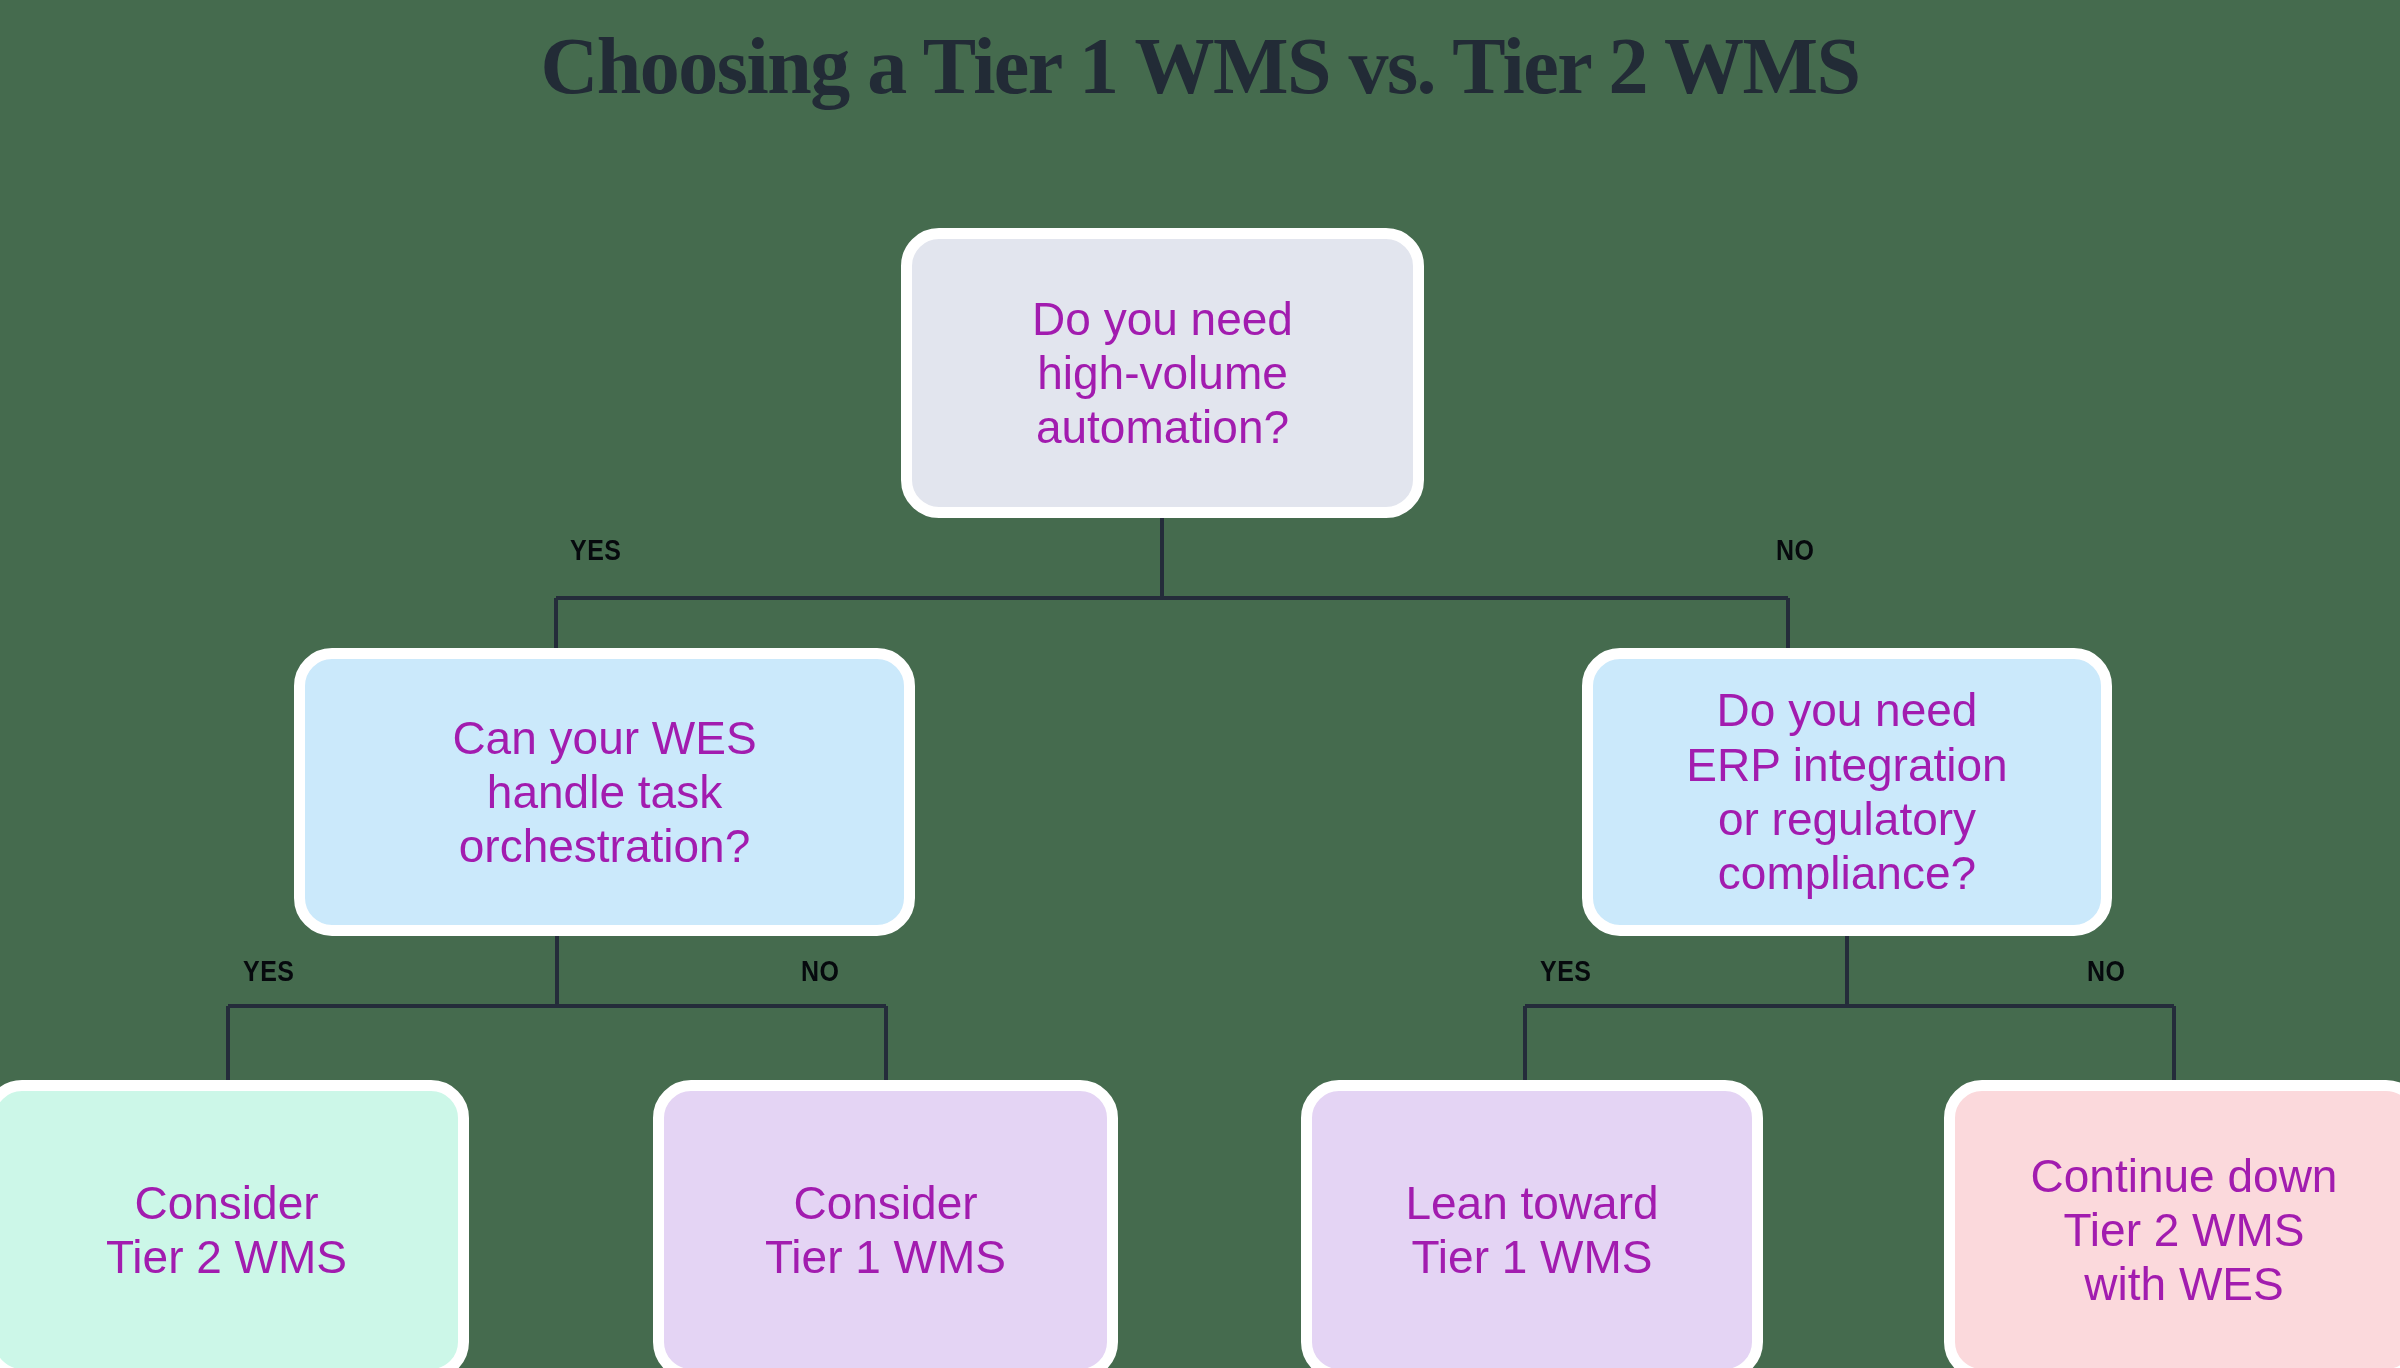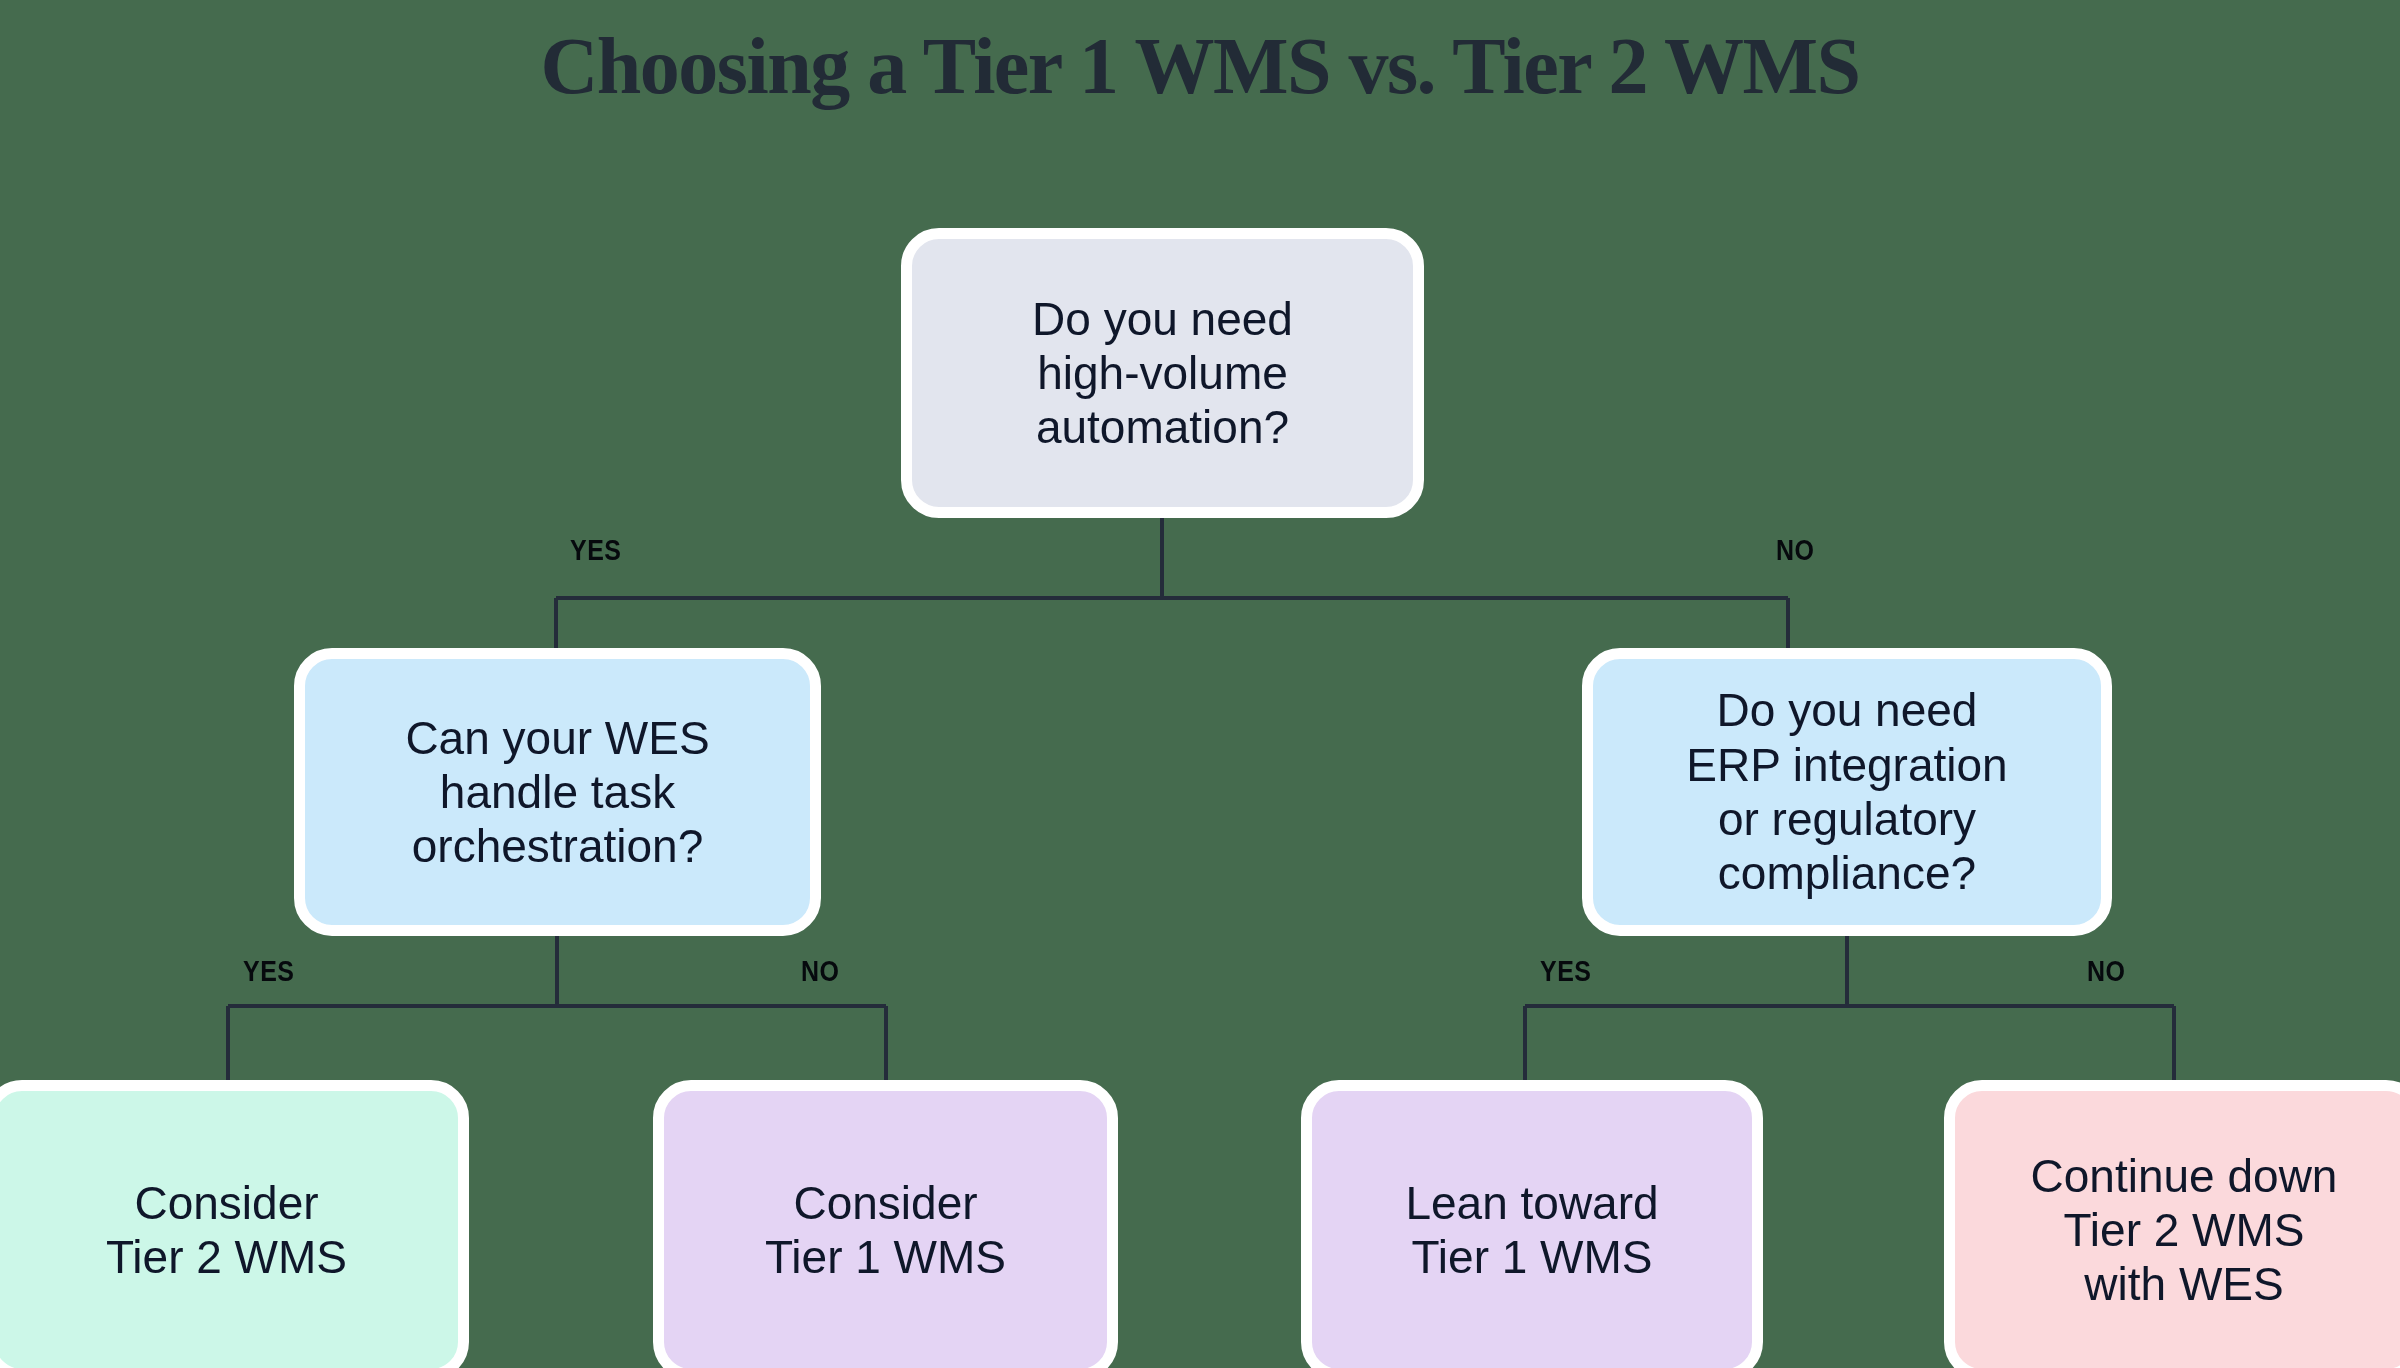--- a/index.html
+++ b/index.html
@@ -45,41 +45,41 @@
   
   .node {
     position: absolute;
     box-sizing: border-box;
     border: 11px solid #ffffff;
     border-radius: 38px;
     display: flex;
     align-items: center;
     justify-content: center;
     text-align: center;
-    color: #0f172a;
+    color: #a21caf;
     font-family: "Liberation Sans", sans-serif;
     font-weight: 400;
     line-height: 1.18;
     white-space: pre-line;
     z-index: 2;
   }
 
   .node-root {
     left: 901px;
     top: 228px;
     width: 523px;
     height: 290px;
     background: #e2e5ee;
     font-size: 46px;
   }
 
   .node-decision-left {
     left: 294px;
     top: 648px;
-    width: 527px;
+    width: 621px;
     height: 288px;
     background: #cbe9fb;
     font-size: 46px;
   }
 
   .node-decision-right {
     left: 1582px;
     top: 648px;
     width: 530px;
     height: 288px;

